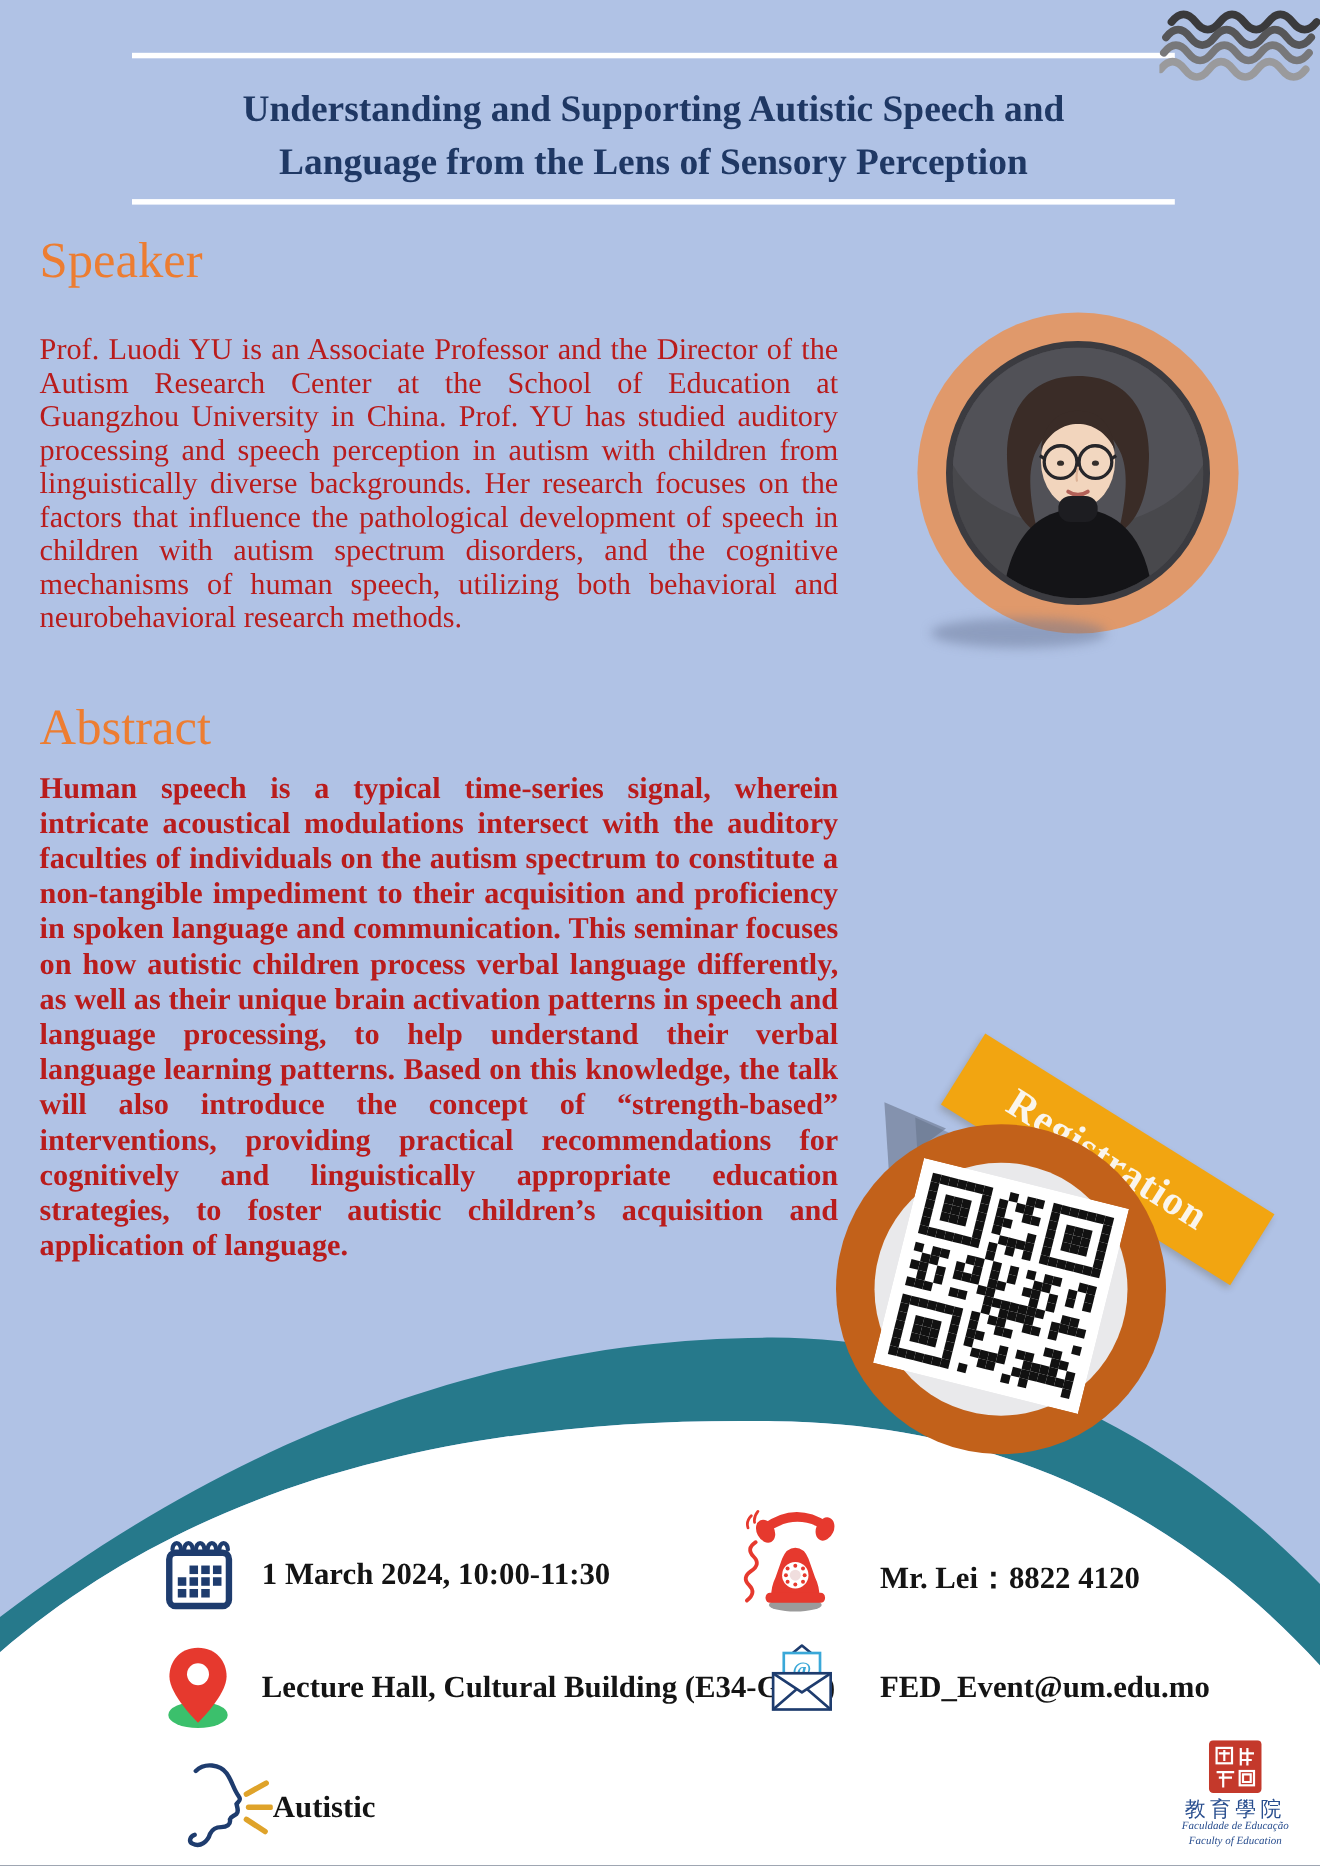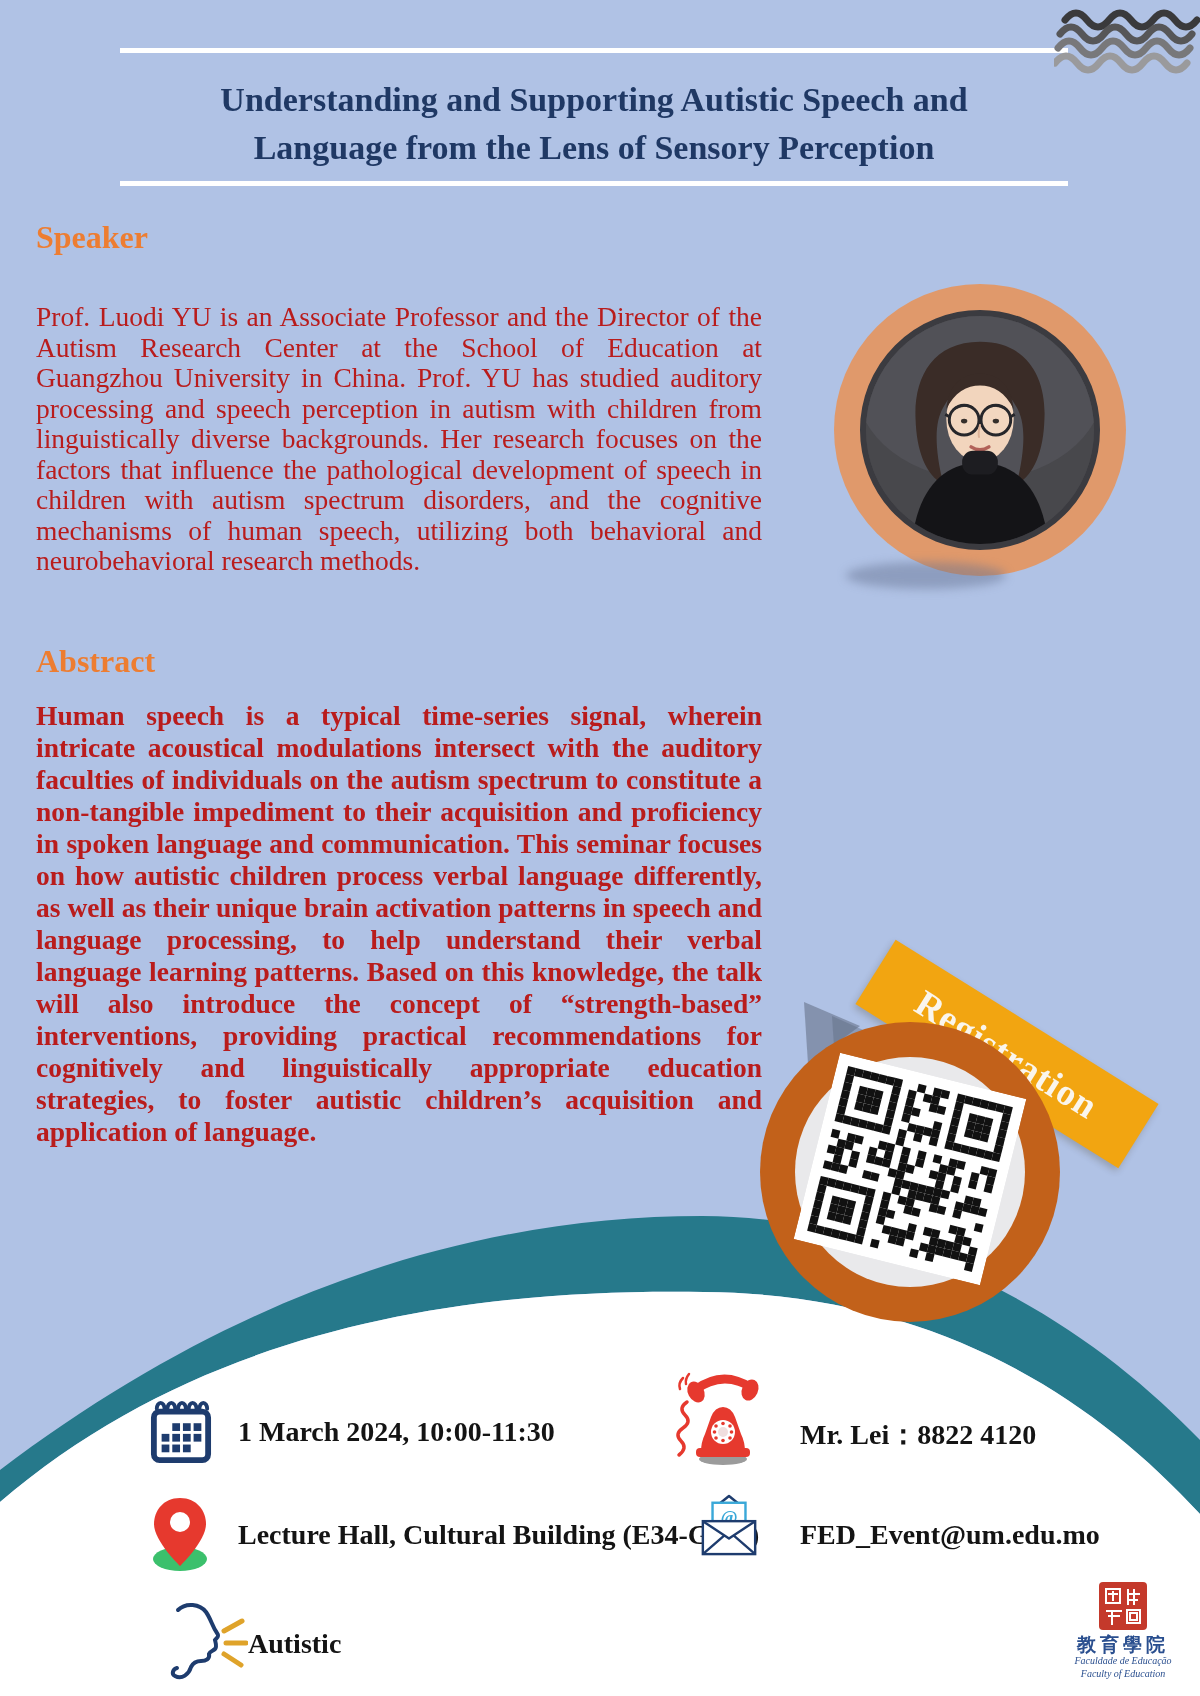--- a/index.html
+++ b/index.html
@@ -11,21 +11,21 @@
   .rule{position:absolute;left:120px;width:948px;height:5px;background:#ffffff;}
   .rule-top{top:48px;}
   .rule-bottom{top:181px;}
   .waves{position:absolute;left:1054px;top:6px;width:146px;height:70px;}
   .title{
     position:absolute;left:120px;top:76px;width:948px;text-align:center;
     color:var(--title,#1F3864);font-weight:bold;font-size:34px;line-height:48px;
   }
   .section-heading{
     position:absolute;left:36px;color:var(--accent-orange,#ED7D31);
-    font-weight:bold;font-size:32px;line-height:50px;
+    font-weight:normal;font-size:46px;line-height:50px;
   }
   .speaker-heading{top:212px;}
   .abstract-heading{top:636px;}
   .body-text{
     position:absolute;left:36px;width:726px;text-align:justify;
     color:#b91c1c;font-size:27.5px;
   }
   .speaker-bio{top:302px;line-height:30.5px;}
   .abstract-body{top:700px;line-height:32px;font-weight:bold;}
   
@@ -64,21 +64,21 @@
     position:absolute;left:35px;top:35px;width:230px;height:230px;border-radius:50%;
     background:#E9E9EB;
   }
   .qr-code{position:absolute;left:19px;top:16px;width:192px;height:192px;transform:rotate(14deg);}
   
   .detail-text{position:absolute;color:#141414;font-size:28px;white-space:nowrap;font-weight:bold;}
   .icon{position:absolute;}
   
   .logo-cn{
     position:absolute;left:1053px;top:1632px;width:140px;text-align:center;
-    color:#2a4f8f;font-size:19px;letter-spacing:4px;font-weight:bold;
+    color:#2a4f8f;font-size:19px;letter-spacing:4px;font-weight:normal;
     font-family:"DejaVu Sans","Liberation Sans",sans-serif;
   }
   .logo-pt{position:absolute;left:1033px;top:1655px;width:180px;text-align:center;
     color:#2a4f8f;font-size:10px;font-style:italic;}
   .logo-en{position:absolute;left:1033px;top:1668px;width:180px;text-align:center;
     color:#2a4f8f;font-size:10px;font-style:italic;}
   .navy{stroke:var(--icon-navy,#1E3C6E);}
   .navy-fill{fill:var(--icon-navy,#1E3C6E);}
   .red-fill{fill:var(--icon-red,#E6392E);}
 </style>

